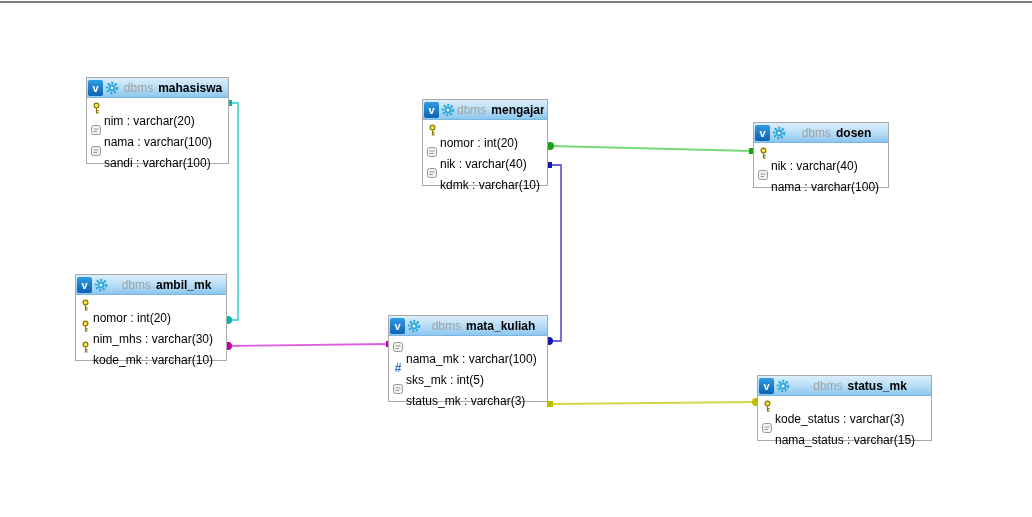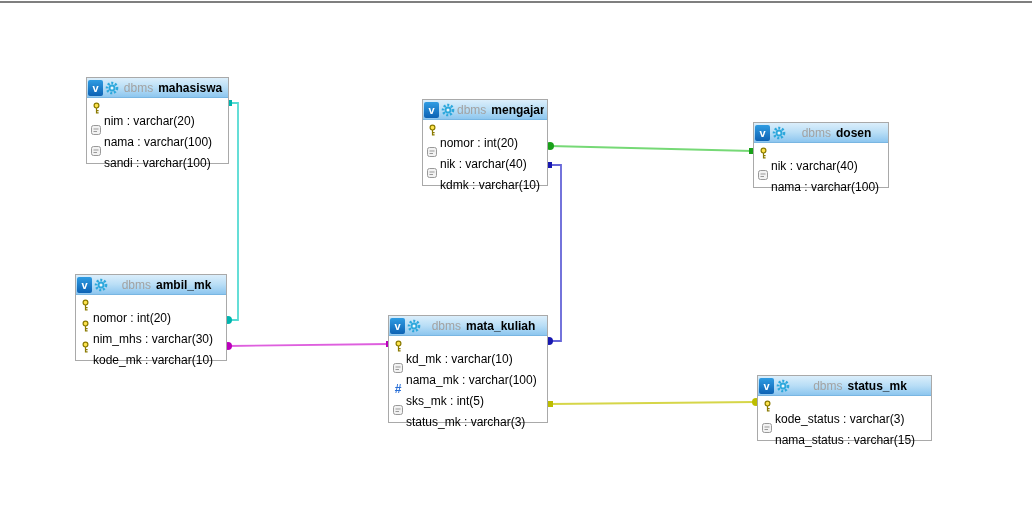--- a/index.html
+++ b/index.html
@@ -210,29 +210,20 @@
         <span class="v-icon">v</span>
         <span class="gear-icon"><svg width="14" height="14" viewBox="0 0 14 14">
             <circle cx="7" cy="7" r="5" fill="none" stroke="#2da8dc" stroke-width="2.6" stroke-dasharray="2 1.7"></circle>
             <circle cx="7" cy="7" r="3.4" fill="#2da8dc"></circle>
             <circle cx="7" cy="7" r="1.5" fill="#eaf6fd"></circle>
           </svg></span>
         <span class="hdr-text"><span class="schema">dbms</span><span class="tname">mata_kuliah</span></span>
       </div>
       <div class="tbl-row">
         <span class="col-icon">
-          <svg width="11" height="13" viewBox="0 0 11 13">
-            <circle cx="5.5" cy="3.6" r="2.4" fill="#ffe44d" stroke="#8a7a00" stroke-width="1.2"></circle>
-            <path d="M5.5 6 v5.6 M5.5 8.6 h2.1 M5.5 10.8 h2.1" stroke="#8a7a00" stroke-width="1.2" fill="none"></path>
-          </svg>
-        </span>
-        <span class="col-label">kd_mk : varchar(10)</span>
-      </div>
-      <div class="tbl-row">
-        <span class="col-icon">
           <svg width="10" height="10" viewBox="0 0 10 10">
             <rect x="0.5" y="0.5" width="9" height="9" rx="2" fill="#f2f2f2" stroke="#999"></rect>
             <path d="M2.5 4 h5 M2.5 6.5 h3.5" stroke="#999" stroke-width="1"></path>
           </svg>
         </span>
         <span class="col-label">nama_mk : varchar(100)</span>
       </div>
       <div class="tbl-row">
         <span class="col-icon">
           <span class="hash-glyph">#</span>

